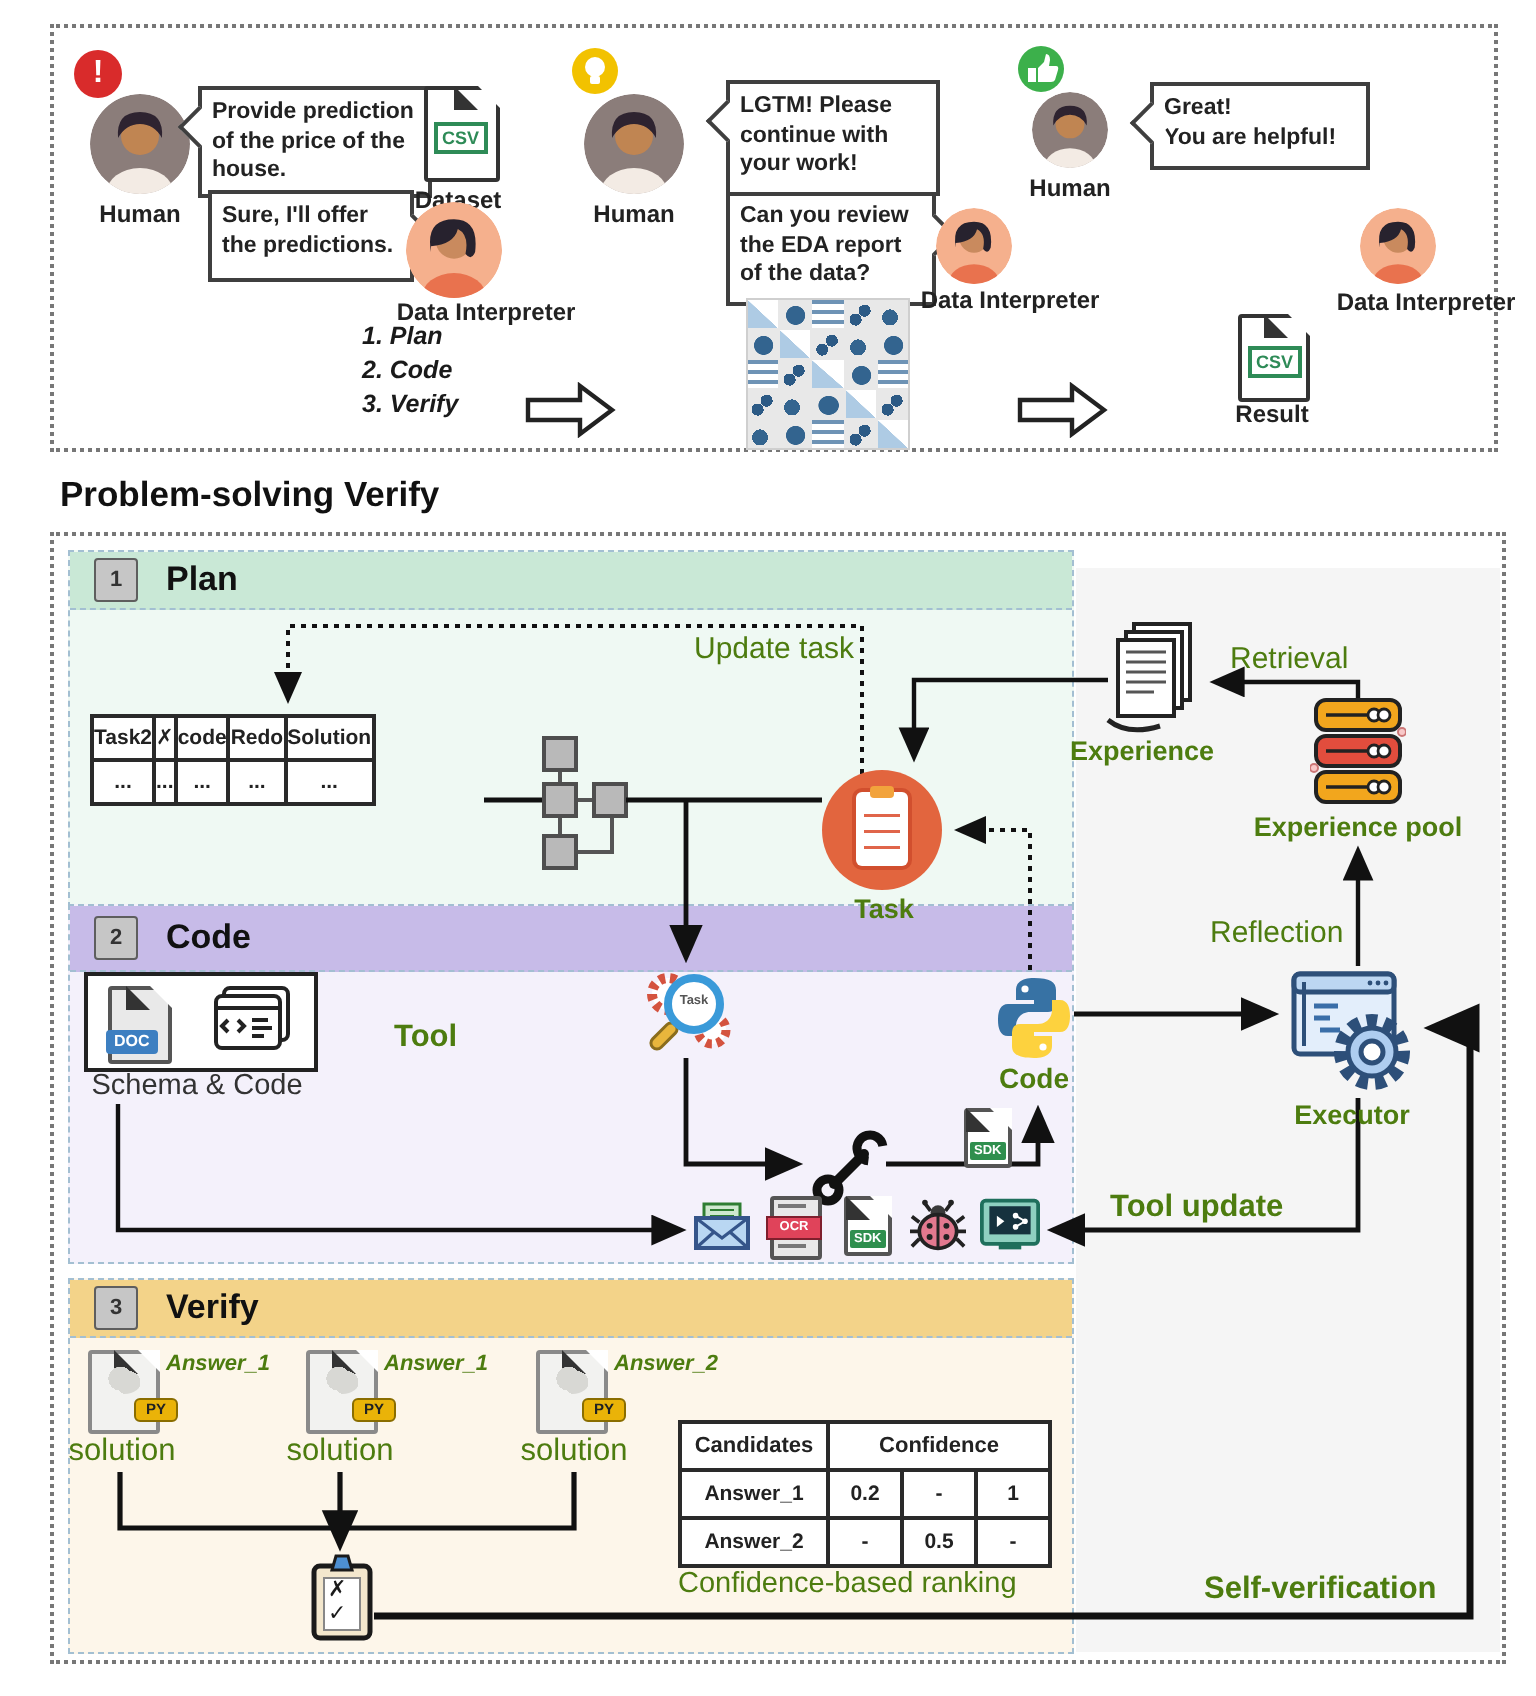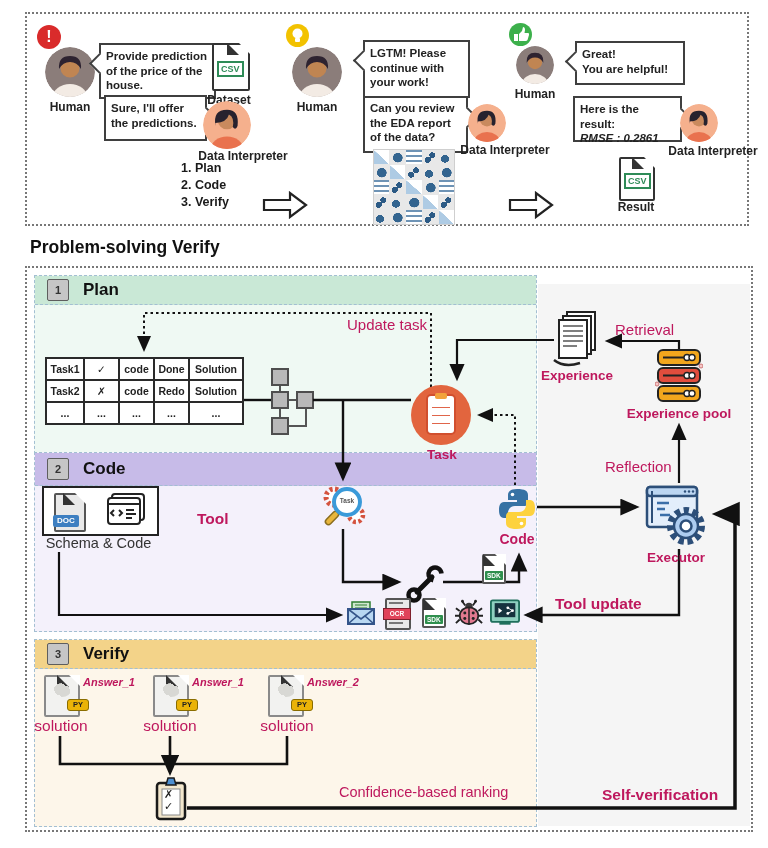--- a/index.html
+++ b/index.html
@@ -41,21 +41,21 @@
   .red{color:#e04b42;}
   .chk{font-family:"DejaVu Sans",sans-serif;font-size:15px;}
   
   #pairplot{display:grid;grid-template-columns:repeat(5,1fr);grid-template-rows:repeat(5,1fr);gap:1px;background:#e8e8e8;border:1px solid #cfcfcf;}
   .ppc{background:#fff;}
   .hist{background:linear-gradient(to top right,#aecbe4 49%,#fff 50%);}
   .sc0{background:radial-gradient(circle at 40% 62%,#33648f 0 4px,transparent 4px);}
   .sc1{background:radial-gradient(ellipse at 52% 55%,#33648f 0 42%,transparent 45%);}
   .sc2{background:repeating-linear-gradient(to bottom,#6e93b5 0 2px,#fff 2px 5px);}
   .sc3{background:radial-gradient(circle at 62% 38%,#2c5a85 0 3px,transparent 3px),radial-gradient(circle at 32% 70%,#2c5a85 0 3px,transparent 3px);}
-  .lbl{position:absolute;color:#be185d;}
+  .lbl{position:absolute;color:#4d7c0f;}
   .lbl-b{font-weight:bold;}
   .small-note{font-size:15px;}
 </style>
 </head>
 <body>
 
 <div id="stage">
 
   <div class="abs panel-dotted" style="left:25px;top:12px;width:724px;height:214px;box-sizing:border-box;"></div>
 
@@ -100,21 +100,21 @@
       </defs>
     <g clip-path="url(#av2)">
         <circle cx="25" cy="25" r="25" fill="#f5b08d"></circle>
       <path d="M8 50 a17 13 0 0 1 34 0 z" fill="#e9724e"></path>
       <circle cx="25" cy="20" r="9.5" fill="#c98a5e"></circle>
       <path d="M13 26 q-3-17 12-17 q13 0 11 17 q-2 5-5 1 q2-10-4-13 q-2 8-14 9z" fill="#27222e"></path>
       </g>
   </svg>
   <div class="avatar-label" style="left:193px;top:149px;width:100px;">Data Interpreter</div>
 
-  <div class="abs" style="left:181px;top:160px;font-weight:bold;font-size:12.5px;line-height:17px;">
+  <div class="abs" style="left:181px;top:160px;font-weight:bold;font-size:12.5px;line-height:17px;font-style:italic;">
     <div>1. Plan</div>
     <div>2. Code</div>
     <div>3. Verify</div>
   </div>
 
   <svg class="abs" style="left:262px;top:191px;" width="46" height="28" viewBox="0 0 46 28">
     <polygon points="2,9 28,9 28,2 44,14 28,26 28,19 2,19" fill="#fff" stroke="#222" stroke-width="2.2"></polygon>
   </svg>
 
   <div class="abs" style="left:286px;top:24px;width:23px;height:23px;border-radius:50%;background:#f2c200;z-index:3;">
@@ -215,25 +215,20 @@
       </g>
   </svg>
   <div class="avatar-label" style="left:510px;top:87px;width:50px;">Human</div>
 
   <div class="bubble" style="left:575px;top:41px;width:96px;height:32px;">
     <span class="tail tail-l"></span>
     <div>Great!</div>
     <div>You are helpful!</div>
   </div>
 
-  <div class="bubble" style="left:573px;top:96px;width:95px;height:34px;">
-    <span class="tail tail-r"></span>
-    <div>Here is the result:</div>
-    <div style="font-style:italic;">RMSE : 0.2861</div>
-  </div>
 
   <svg class="abs" style="left:680px;top:104px;" width="38" height="38" viewBox="0 0 50 50">
     <defs>
         <clipPath id="av6">
           <circle cx="25" cy="25" r="25"></circle>
         </clipPath>
       </defs>
     <g clip-path="url(#av6)">
         <circle cx="25" cy="25" r="25" fill="#f5b08d"></circle>
       <path d="M8 50 a17 13 0 0 1 34 0 z" fill="#e9724e"></path>
@@ -311,27 +306,20 @@
       <path d="M316 261 V314 H371" stroke="#111" stroke-width="2.4" fill="none" marker-end="url(#ah)"></path>
       <path d="M416 314 H492 V288" stroke="#111" stroke-width="2.4" fill="none" marker-end="url(#ah)"></path>
 
       <path d="M33 468 V496 H260 V468" stroke="#111" stroke-width="2.6" fill="none"></path>
       <path d="M143 468 V504" stroke="#111" stroke-width="2.6" fill="none" marker-end="url(#ah)"></path>
       <path d="M160 540 H708 V246 H690" stroke="#111" stroke-width="3.5" fill="none" marker-end="url(#ah)"></path>
     </svg>
 
     <table class="dtable abs" style="left:18px;top:89px;z-index:2;">
       <tbody>
-          <tr>
-        <td style="width:36px;height:20px;">Task1</td>
-        <td class="chk" style="width:33px;">✓</td>
-        <td style="width:33px;">code</td>
-        <td style="width:33px;">Done</td>
-        <td style="width:52px;">Solution</td>
-      </tr>
       <tr>
         <td class="red" style="height:20px;">Task2</td>
         <td class="chk">✗</td>
         <td class="red">code</td>
         <td>Redo</td>
         <td class="red">Solution</td>
       </tr>
       <tr>
         <td style="height:20px;">...</td>
         <td>...</td>
@@ -451,21 +439,21 @@
       <g fill="#fff" stroke="#222" stroke-width="2">
         <rect x="15" y="2" width="28" height="38"></rect>
           <rect x="11" y="6" width="28" height="38"></rect>
           <rect x="7" y="10" width="28" height="38"></rect>
       </g>
       <g stroke="#555" stroke-width="1.5">
           <path d="M11 16 h20 M11 21 h20 M11 26 h20 M11 31 h20 M11 36 h14"></path>
         </g>
       <path d="M2 50 q10 8 26 3" fill="none" stroke="#222" stroke-width="2.5"></path>
     </svg>
-    <div class="lbl lbl-b" style="left:508px;top:100px;width:84px;text-align:center;font-size:13.5px;z-index:2;">Experience</div>
+    <div class="lbl lbl-b" style="left:508px;top:100px;width:84px;font-size:13.5px;z-index:2;">Experience</div>
 
     <div class="lbl small-note" style="left:588px;top:53px;z-index:2;text-align:center;">Retrieval</div>
 
     <svg class="abs" style="left:628px;top:80px;z-index:2;" width="48" height="58" viewBox="0 0 48 58">
       <g stroke="#222" stroke-width="2">
         <rect x="3" y="2" width="42" height="15" rx="5" fill="#f2a61d"></rect>
         <rect x="3" y="20" width="42" height="15" rx="5" fill="#e24d3d"></rect>
         <rect x="3" y="38" width="42" height="15" rx="5" fill="#f2a61d"></rect>
       </g>
       <g stroke="#222" stroke-width="1.8">
@@ -533,16 +521,36 @@
         <rect x="2" y="6" width="28" height="36" rx="3" fill="#f3e7cd" stroke="#1a1a1a" stroke-width="2.5"></rect>
         <path d="M11 8 L13 1 H19 L21 8 z" fill="#4d8fd1" stroke="#1a1a1a" stroke-width="1.5"></path>
         <rect x="7" y="12" width="18" height="26" fill="#fff" stroke="#888" stroke-width="1"></rect>
       </svg>
       <div class="abs" style="left:9px;top:12px;font-size:11px;font-weight:bold;line-height:12px;font-family:'DejaVu Sans',sans-serif;">
         <div>✗</div>
         <div>✓</div>
       </div>
     </div>
 
+    <table class="dtable abs" style="left:312px;top:442px;z-index:2;">
+      <tbody>
+          <tr>
+        <th style="width:72px;height:22px;font-size:11px;">Candidates</th>
+        <th colspan="3" style="width:105px;font-size:11px;">Confidence</th>
+      </tr>
+      <tr>
+        <td style="height:22px;">Answer_1</td>
+        <td style="width:35px;">0.2</td>
+        <td style="width:35px;">-</td>
+        <td class="red" style="width:35px;">1</td>
+      </tr>
+      <tr>
+        <td style="height:22px;">Answer_2</td>
+        <td>-</td>
+        <td>0.5</td>
+        <td>-</td>
+      </tr>
+    </tbody>
+      </table>
     <div class="lbl" style="left:312px;top:516px;width:185px;font-size:14.5px;z-index:2;">Confidence-based ranking</div>
 
   </div>
 </div>
 
 </body></html>

